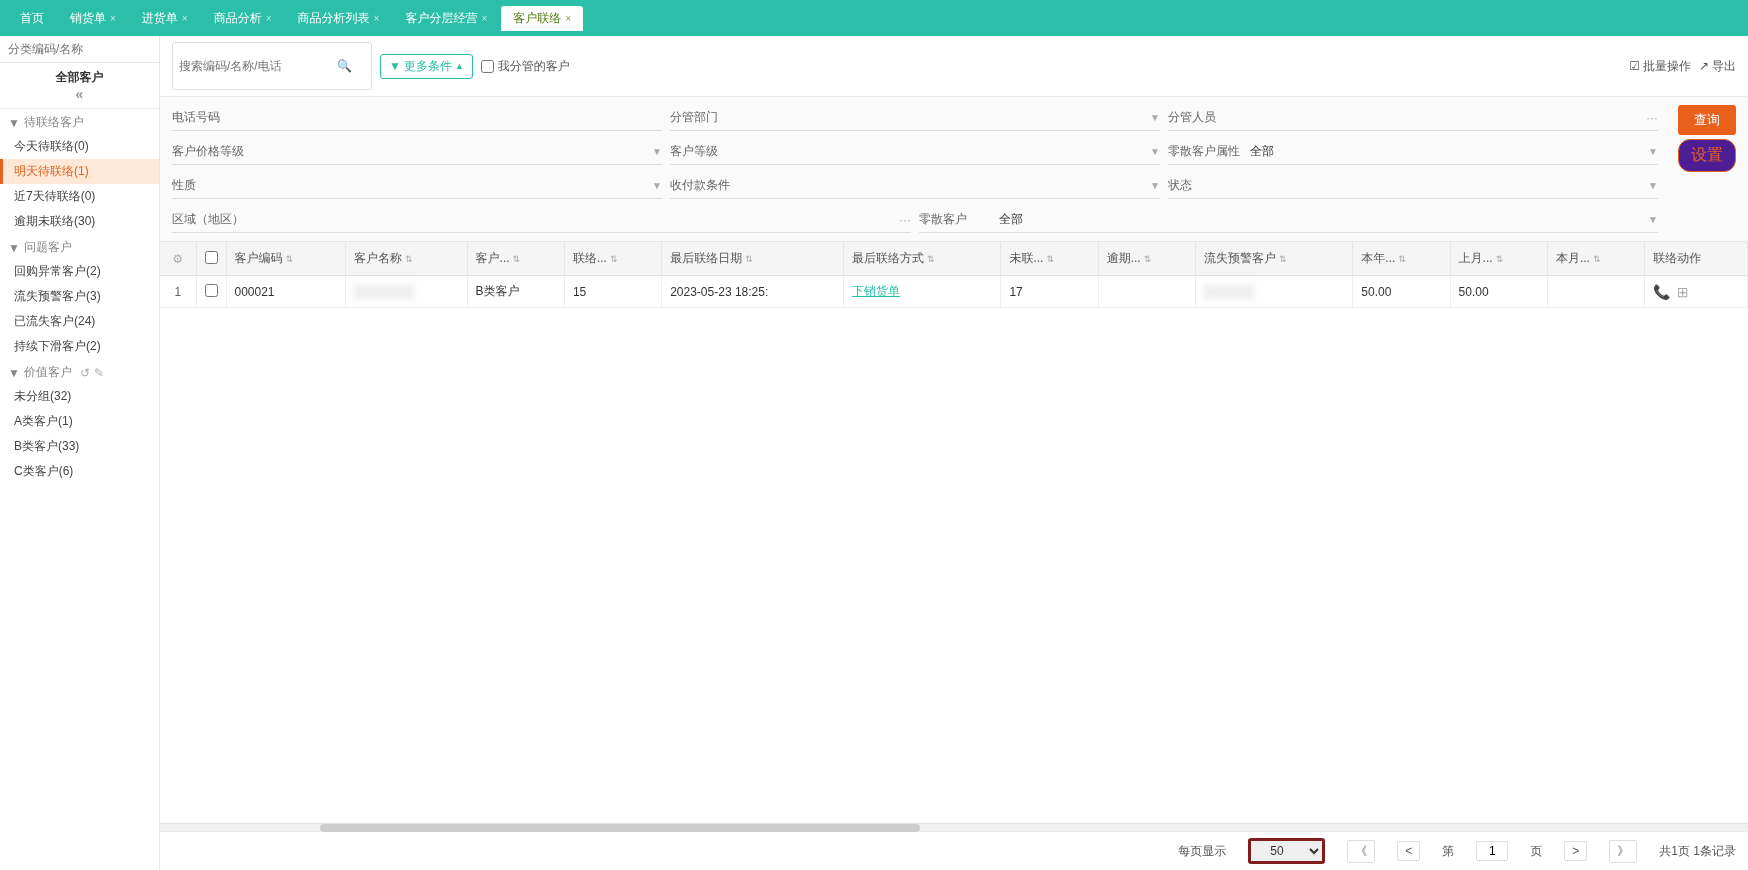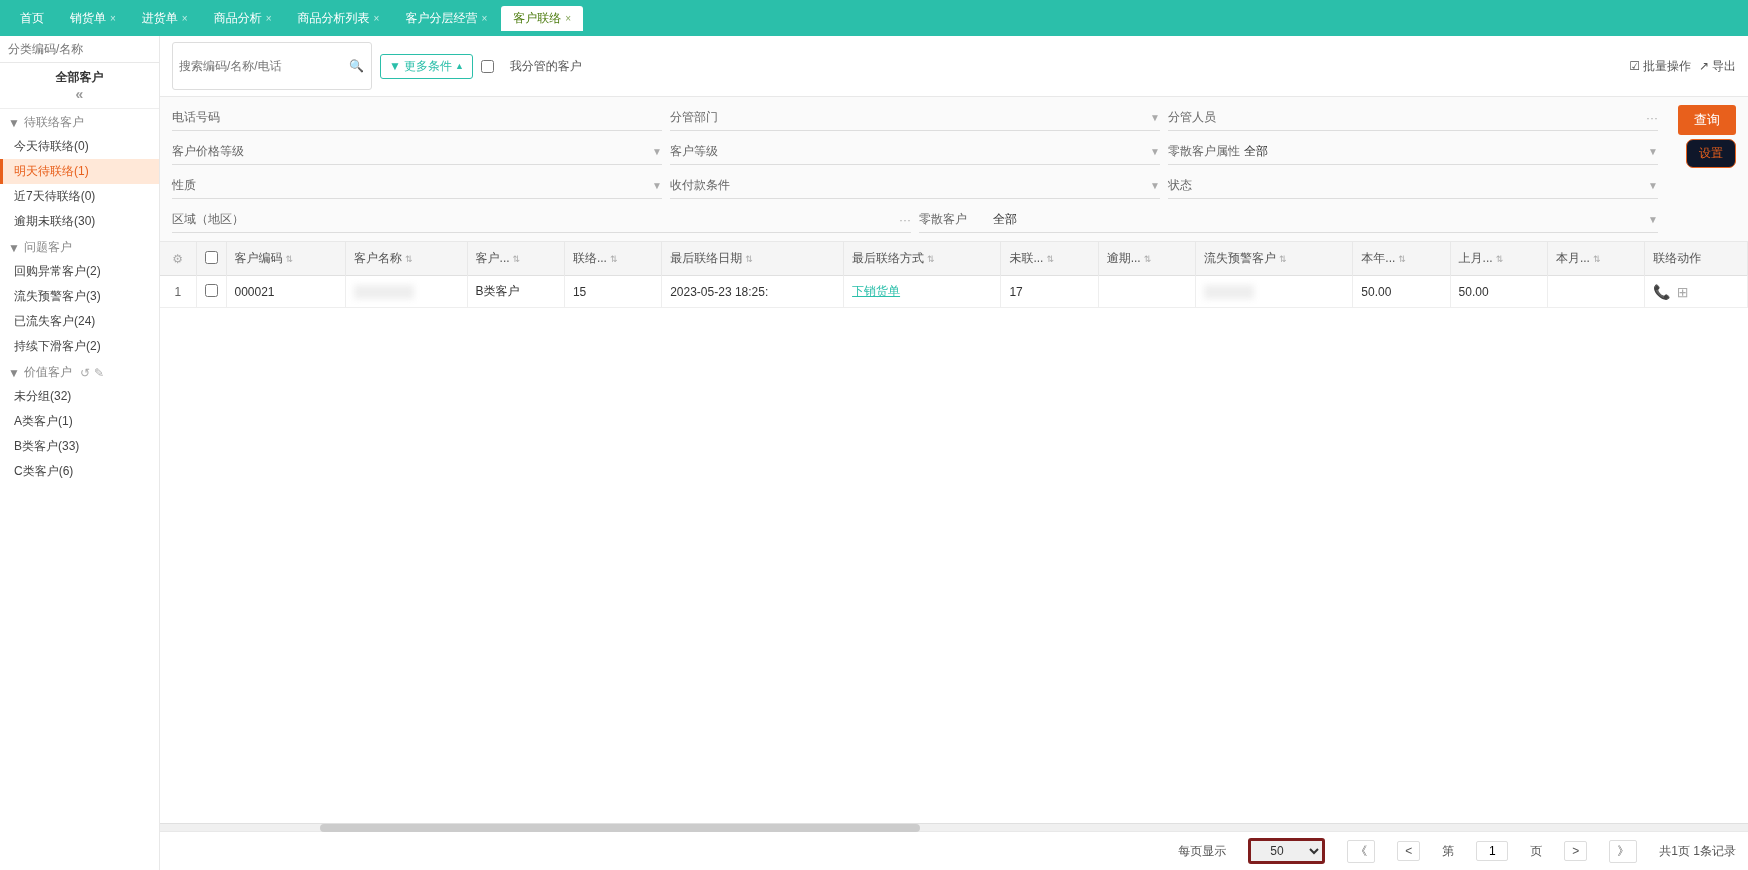--- a/index.html
+++ b/index.html
@@ -104,21 +104,21 @@
       border-bottom: 1px solid #e8e8e8;
       gap: 8px;
       background: #fff;
     }
     .search-input-wrap {
       display: flex;
       align-items: flex-end;
       border: 1px solid #ddd;
       border-radius: 3px;
       padding: 16px 6px;
-      gap: 20px;
+      gap: 8px;
       width: 200px;
     }
     .search-input-wrap input {
       border: none;
       outline: none;
       font-size: 12px;
       color: #999;
       width: 150px;
     }
     .more-filter-btn {
@@ -128,21 +128,21 @@
       color: #2bbfaa;
       cursor: pointer;
       font-size: 12px;
       border: 1px solid #2bbfaa;
       border-radius: 3px;
       padding: 3px 8px;
     }
     .my-customer-wrap {
       display: flex;
       align-items: center;
-      gap: 16px;
+      gap: 4px;
       color: #555;
     }
     .toolbar-right {
       margin-left: auto;
       display: flex;
       align-items: center;
       gap: 8px;
     }
     .batch-btn, .export-btn {
       display: flex;
@@ -165,20 +165,21 @@
       gap: 8px;
       margin-bottom: 8px;
     }
     .adv-filter-row:last-child { margin-bottom: 0; }
     .filter-field {
       display: flex;
       align-items: center;
       flex: 1;
       border-bottom: 1px solid #ddd;
       padding: 4px 0;
+      gap: 6px;
       min-width: 0;
     }
     .filter-field label {
       color: #666;
       white-space: nowrap;
       font-size: 12px;
       min-width: 70px;
     }
     .filter-field .filter-input {
       flex: 1;
@@ -200,27 +201,27 @@
       background: #e8601c;
       color: #fff;
       border: none;
       border-radius: 3px;
       padding: 6px 16px;
       cursor: pointer;
       font-size: 13px;
       white-space: nowrap;
     }
     .set-btn {
-      background: #0f172a;
+      background: #4c1d95;
       color: #e8601c;
       border: 1px solid #e8601c;
-      border-radius: 7px;
+      border-radius: 12px;
       padding: 5px 12px;
       cursor: pointer;
-      font-size: 12px;
+      font-size: 16px;
       white-space: nowrap;
     }
     .query-set-col {
       display: flex;
       flex-direction: column;
       gap: 4px;
       align-items: flex-end;
       min-width: 70px;
     }
 

